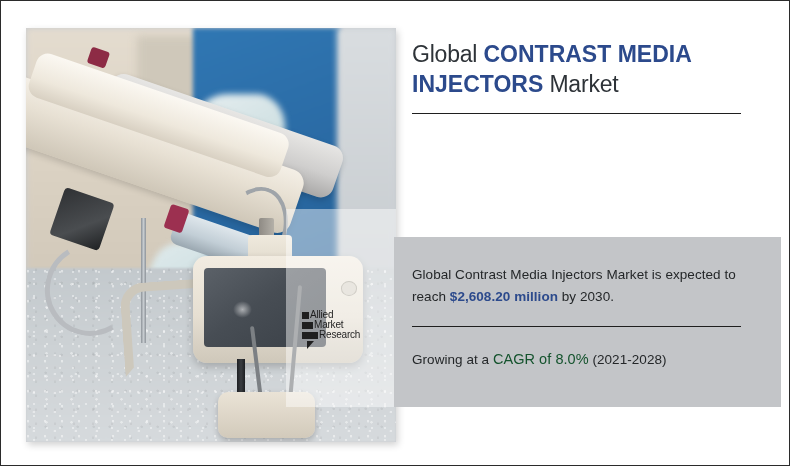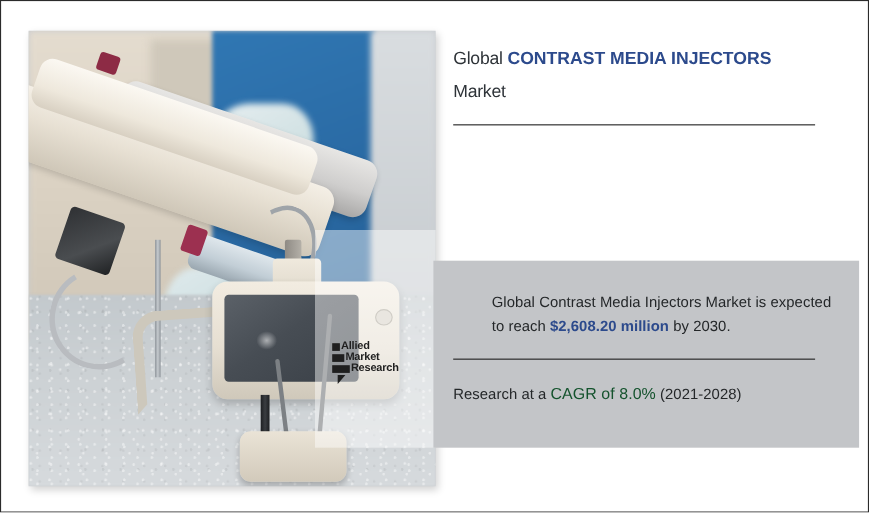--- a/index.html
+++ b/index.html
@@ -291,42 +291,42 @@
     display: inline-block;
     background: #1f1f1f;
     margin-right: 1px;
   }
   .wm-sq.s1 { width: 7px; height: 7px; }
   .wm-sq.s2 { width: 11px; height: 7px; }
   .wm-sq.s3 { width: 16px; height: 7px; }
   .wm-txt {
     font-family: "Liberation Sans", sans-serif;
     font-size: 10px;
-    font-weight: 700;
+    font-weight: 400;
     color: #1f1f1f;
     letter-spacing: -0.2px;
     white-space: nowrap;
   }
   .wm-tail {
     position: absolute;
     left: 7px; bottom: -7px;
     width: 0; height: 0;
     border-left: 7px solid #1f1f1f;
     border-bottom: 8px solid transparent;
   }
 
   
   .title-block {
     position: absolute;
     left: 411px;
     top: 38px;
     width: 340px;
   }
   .title {
-    font-size: 16px;
+    font-size: 23px;
     line-height: 30px;
     color: #2e3338;
     font-weight: 400;
     letter-spacing: -0.2px;
   }
   .title b {
     font-weight: 700;
     color: #2c4a8c;
     letter-spacing: 0px;
   }
@@ -356,21 +356,20 @@
     position: absolute;
     left: 18px;
     top: 27px;
     width: 352px;
   }
   .stat-line {
     font-size: 13.5px;
     line-height: 22px;
     color: #242729;
     letter-spacing: 0.05px;
-    margin-left: 35px;
   }
   .stat-line b {
     font-weight: 700;
     color: #2c4a8c;
   }
   .stat-rule {
     margin-top: 18px;
     width: 329px;
     height: 1px;
     background: #1f1f1f;
@@ -452,17 +451,17 @@
 
   <div class="title-block">
     <div class="title"><span>Global </span><b>CONTRAST MEDIA INJECTORS</b><span> Market</span></div>
     <div class="title-rule"></div>
   </div>
 
   <div class="stat-panel">
     <div class="stat-inner">
       <div class="stat-line"><span>Global Contrast Media Injectors Market is expected to reach </span><b>$2,608.20 million</b><span> by 2030.</span></div>
       <div class="stat-rule"></div>
-      <div class="stat-cagr"><span>Research at a </span><b>CAGR of 8.0%</b><span> (2021-2028)</span></div>
+      <div class="stat-cagr"><span>Growing at a </span><b>CAGR of 8.0%</b><span> (2021-2028)</span></div>
     </div>
   </div>
 
 </div>
 
 </body></html>

